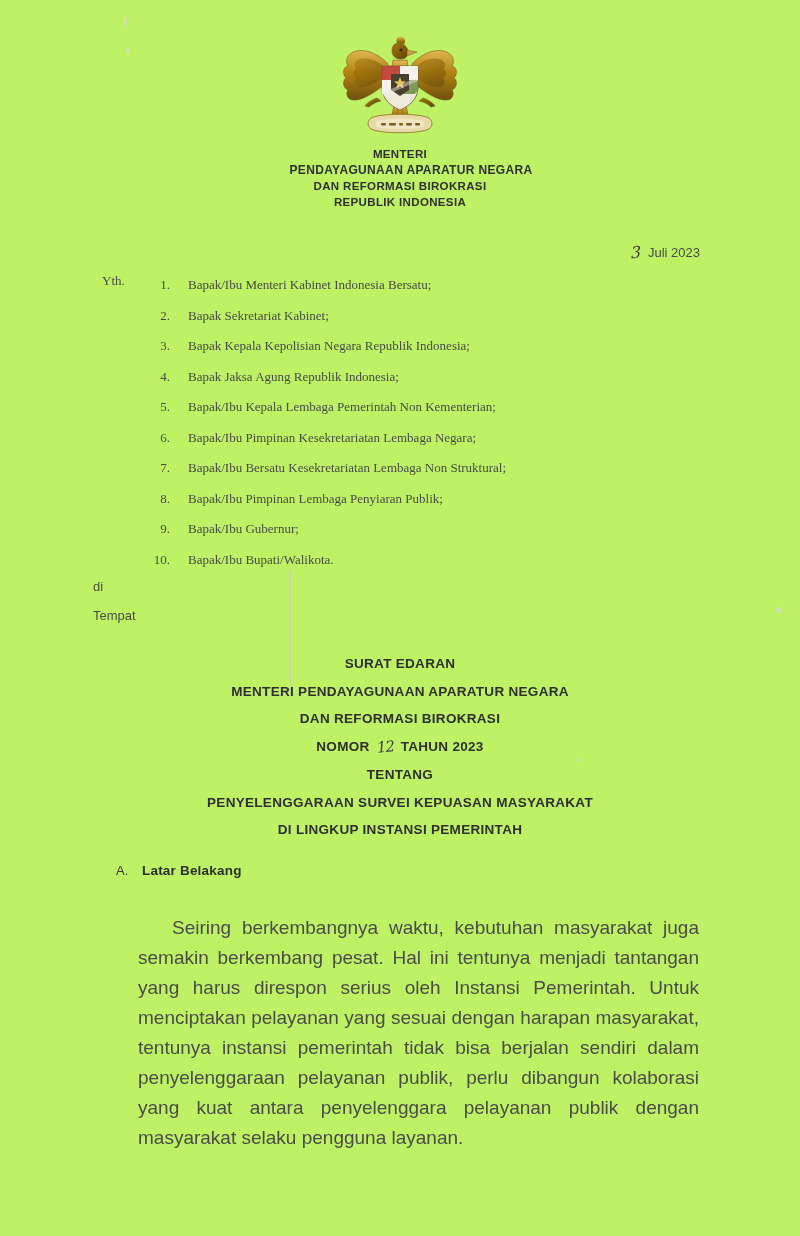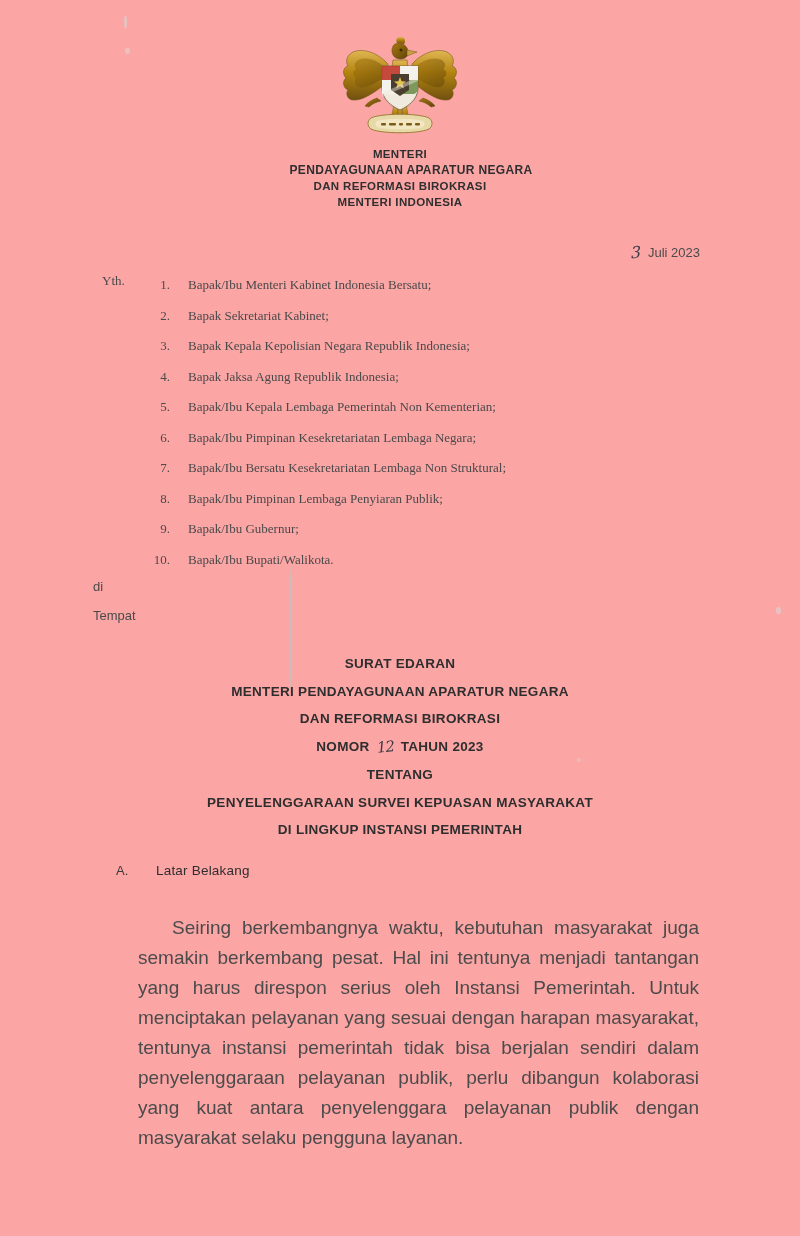--- a/index.html
+++ b/index.html
@@ -10,21 +10,21 @@
   }
   body {
     font-family: "Liberation Sans", sans-serif;
     color: #3a3a3a;
   }
   #page {
     position: relative;
     width: 800px;
     height: 1236px;
     margin: 0 auto;
-    background: #fca5a5;
+    background: #bef264;
     overflow: hidden;
   }
 
   
   .speckle {
     position: absolute;
     background: #d8d8d8;
     opacity: .55;
     border-radius: 40%;
     pointer-events: none;
@@ -182,24 +182,24 @@
   }
   .sec-letter {
     position: absolute;
     left: 116px;
     top: 0;
     font-size: 13px;
     color: #3a3a3a;
   }
   .sec-title {
     position: absolute;
-    left: 156px;
+    left: 142px;
     top: 0;
     font-size: 13.5px;
-    font-weight: normal;
+    font-weight: bold;
     color: #2e2e2e;
     letter-spacing: .2px;
   }
   .sec-body {
     position: absolute;
     left: 138px;
     top: 31px;
     width: 561px;
     font-size: 19px;
     line-height: 30px;
@@ -291,21 +291,21 @@
             <rect x="65" y="93" width="6" height="2.4" rx="1"></rect>
             <rect x="74" y="93" width="5" height="2.4" rx="1"></rect>
           </g>
         </g>
       </svg>
     </div>
 
     <div class="lh-line l1">MENTERI</div>
     <div class="lh-line l2">PENDAYAGUNAAN APARATUR NEGARA</div>
     <div class="lh-line l3">DAN REFORMASI BIROKRASI</div>
-    <div class="lh-line l4">MENTERI INDONESIA</div>
+    <div class="lh-line l4">REPUBLIK INDONESIA</div>
   </div>
 
   <div class="date-row">
     <span class="hand">3</span><span>Juli 2023</span>
   </div>
 
   <div class="yth-block">
     <div class="yth-label">Yth.</div>
     <ul class="yth-list">
       <li class="yth-item">

